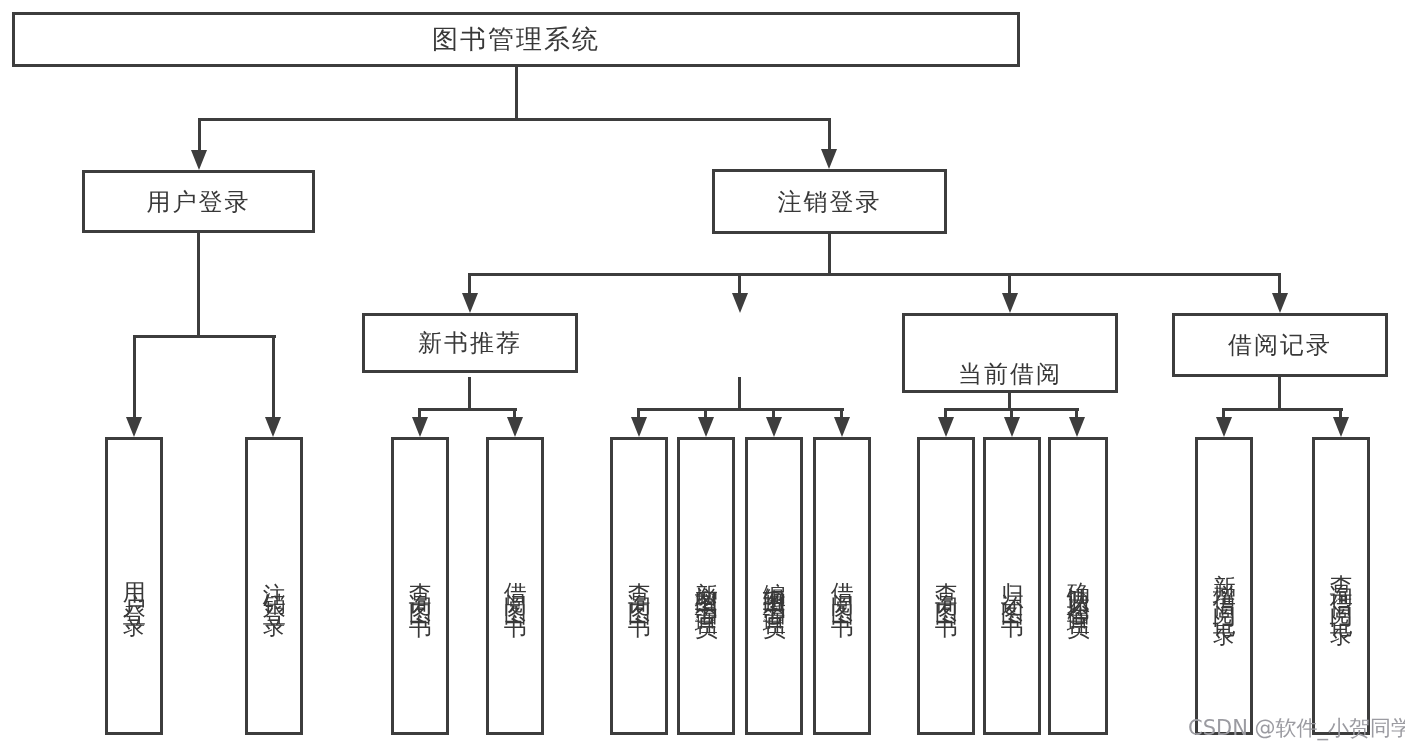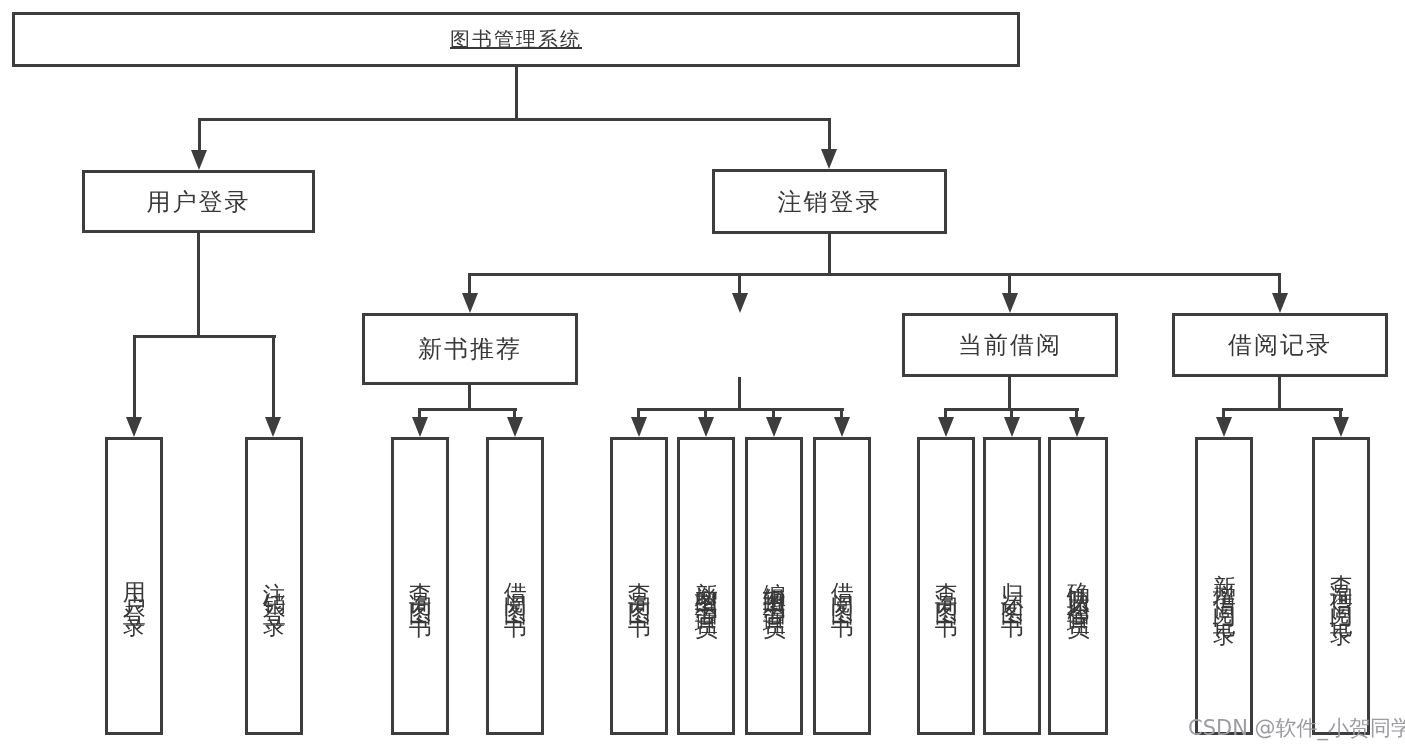--- a/index.html
+++ b/index.html
@@ -20,21 +20,21 @@
     display: flex;
     align-items: center;
     justify-content: center;
     overflow: hidden;
   }
   .node .lbl {
     font-size: 24px;
     letter-spacing: 2px;
     white-space: nowrap;
   }
-  .node.root-box .lbl { font-size: 20px; text-decoration: underline; }
+  .node.root-box .lbl { font-size: 26px; }
   .node.leaf .vtext {
     writing-mode: vertical-rl;
     text-orientation: mixed;
     font-size: 23px;
     line-height: 1.1;
     letter-spacing: 11px;
   }
   .node.leaf .vtext.mid { letter-spacing: 10px; }
   .node.leaf .vtext.long { letter-spacing: 5px; }
   .hline, .vline { position: absolute; background: #3d3d3d; }
@@ -128,24 +128,24 @@
     <span class="lbl">图书管理系统</span>
   </div>
 
   <div class="node" style="left:82px;top:170px;width:233px;height:63px;">
     <span class="lbl">用户登录</span>
   </div>
   <div class="node" style="left:712px;top:169px;width:235px;height:65px;">
     <span class="lbl">注销登录</span>
   </div>
 
-  <div class="node" style="left:362px;top:313px;width:216px;height:72px;">
+  <div class="node" style="left:362px;top:313px;width:216px;height:60px;">
     <span class="lbl">新书推荐</span>
   </div>
-  <div class="node" style="left:902px;top:313px;width:216px;height:64px;">
+  <div class="node" style="left:902px;top:313px;width:216px;height:80px;align-items:flex-end;">
     <span class="lbl">当前借阅</span>
   </div>
   <div class="node" style="left:1172px;top:313px;width:216px;height:64px;">
     <span class="lbl">借阅记录</span>
   </div>
 
   <div class="node leaf" style="left:105px;top:437px;width:58px;height:298px;">
     <span class="vtext">用户登录</span>
   </div>
   <div class="node leaf" style="left:245px;top:437px;width:58px;height:298px;">

